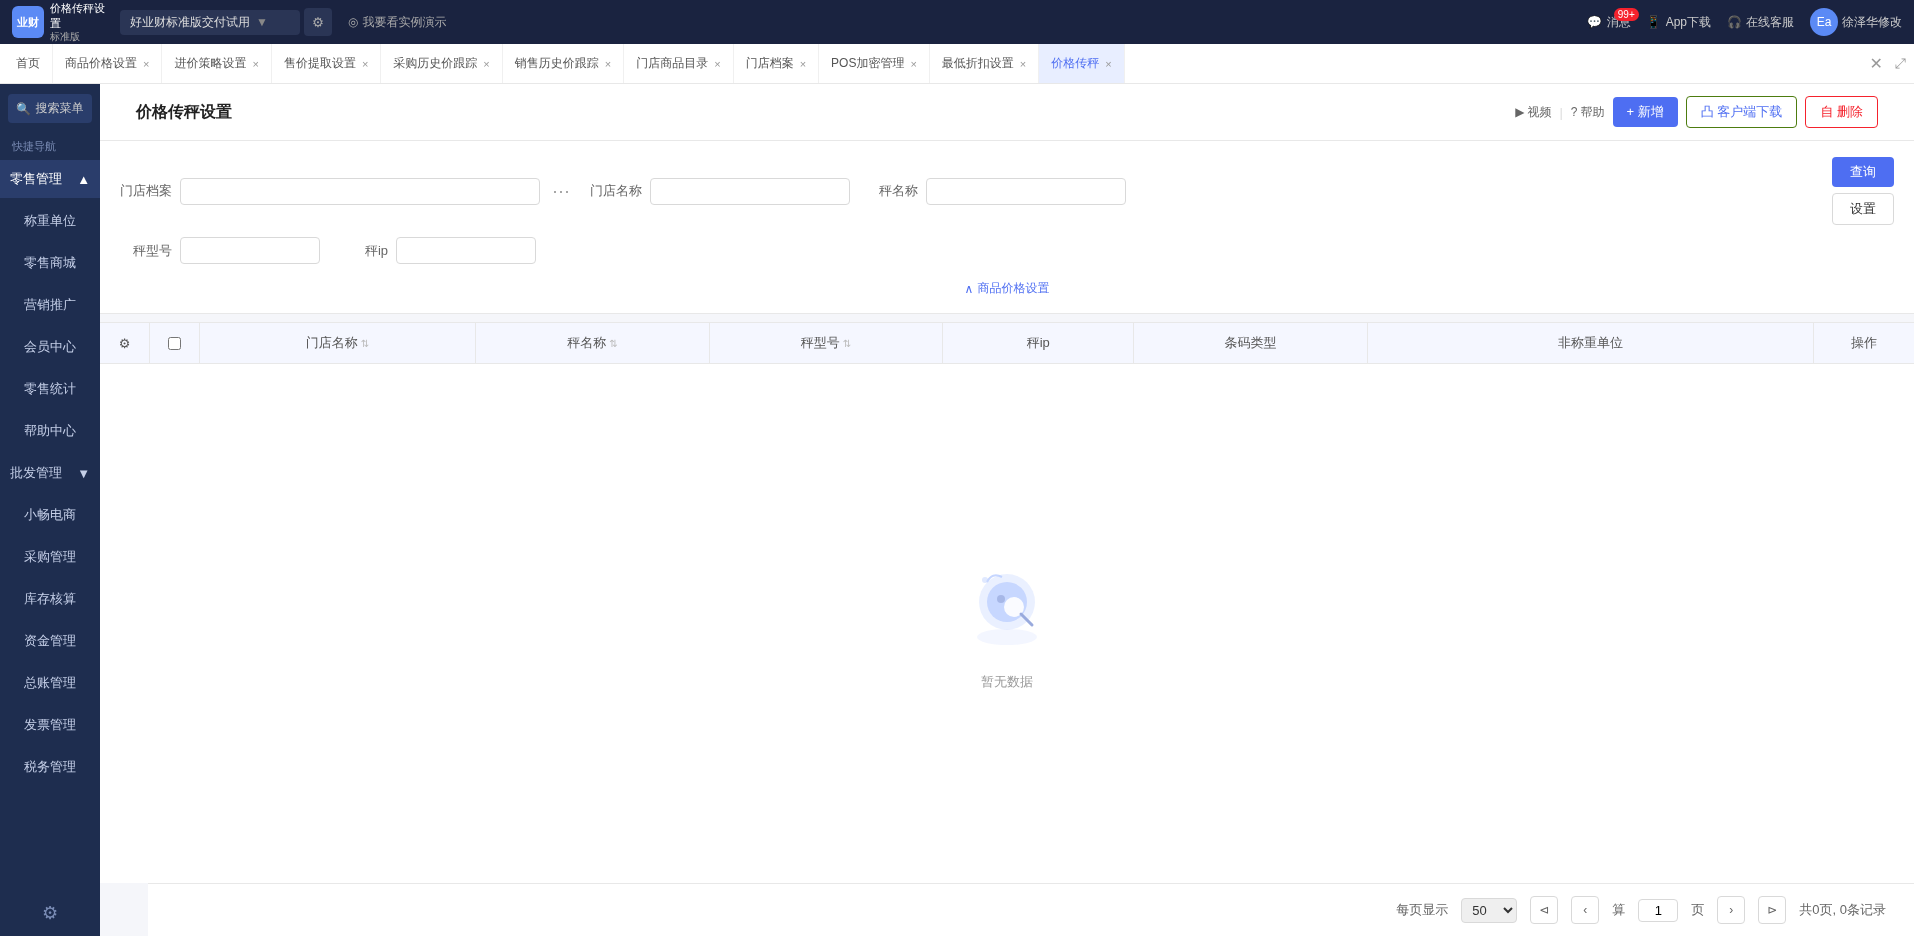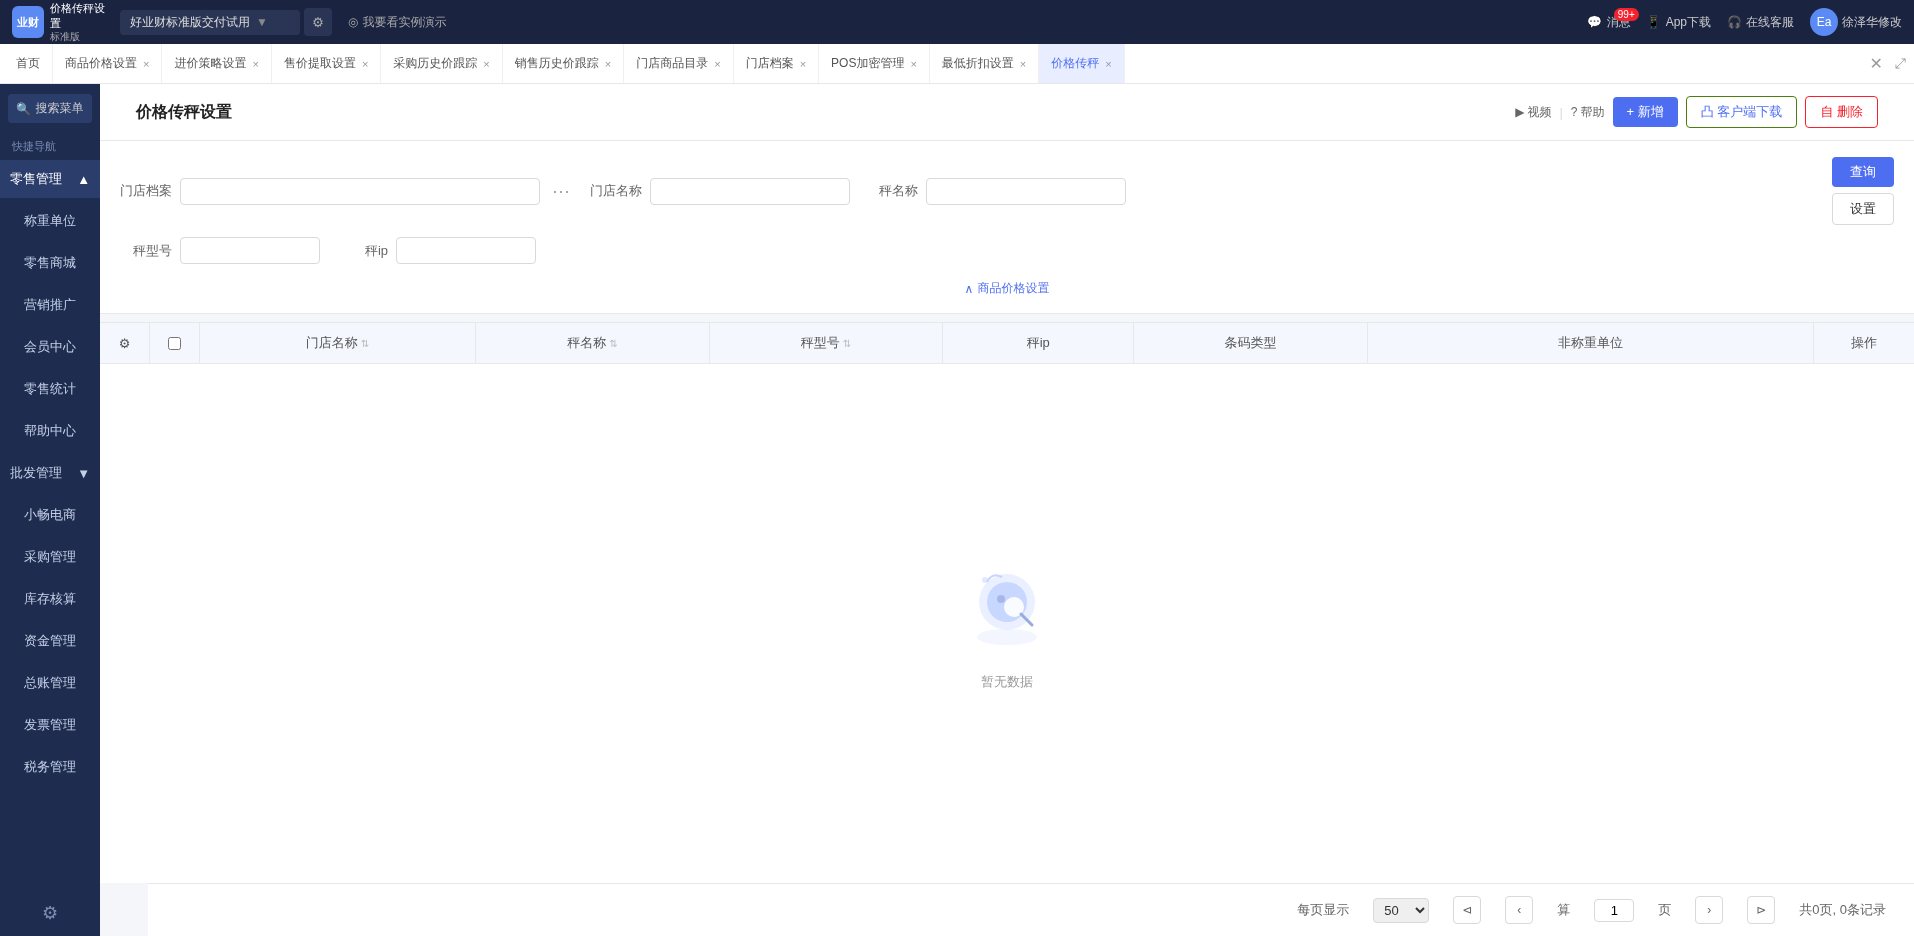--- a/index.html
+++ b/index.html
@@ -84,21 +84,21 @@
     .th-non-weight { flex: 2; }
     .th-ops { width: 100px; flex-shrink: 0; }
     .sort-icon { color: #bbb; font-size: 10px; margin-left: 3px; }
 
     
     .empty-state { display: flex; flex-direction: column; align-items: center; justify-content: center; flex: 1; padding: 60px 0; }
     .empty-icon { width: 100px; height: 100px; margin-bottom: 16px; }
     .empty-text { color: #999; font-size: 13px; }
 
     
-    .pagination-bar { display: flex; align-items: center; justify-content: flex-end; padding: 12px 28px; background: white; border-top: 1px solid #e8e8e8; gap: 24px; flex-shrink: 0; margin-left: 48px; }
+    .pagination-bar { display: flex; align-items: center; justify-content: flex-end; padding: 12px 28px; background: white; border-top: 1px solid #e8e8e8; gap: 13px; flex-shrink: 0; margin-left: 48px; }
     .page-size-label { color: #666; font-size: 13px; }
     .page-size-select { border: 1px solid #d9d9d9; border-radius: 4px; padding: 3px 6px; font-size: 13px; color: #333; }
     .page-nav-btn { background: none; border: 1px solid #d9d9d9; border-radius: 4px; width: 28px; height: 28px; cursor: pointer; display: flex; align-items: center; justify-content: center; color: #666; font-size: 12px; }
     .page-nav-btn:disabled { color: #ccc; cursor: not-allowed; }
     .page-input { border: 1px solid #d9d9d9; border-radius: 4px; width: 40px; padding: 3px 6px; text-align: center; font-size: 13px; }
     .page-info { color: #666; font-size: 13px; }
 
     
     input[type=checkbox] { cursor: pointer; }
     .table-container { background: white; margin-top: 8px; flex: 1; display: flex; flex-direction: column; }

